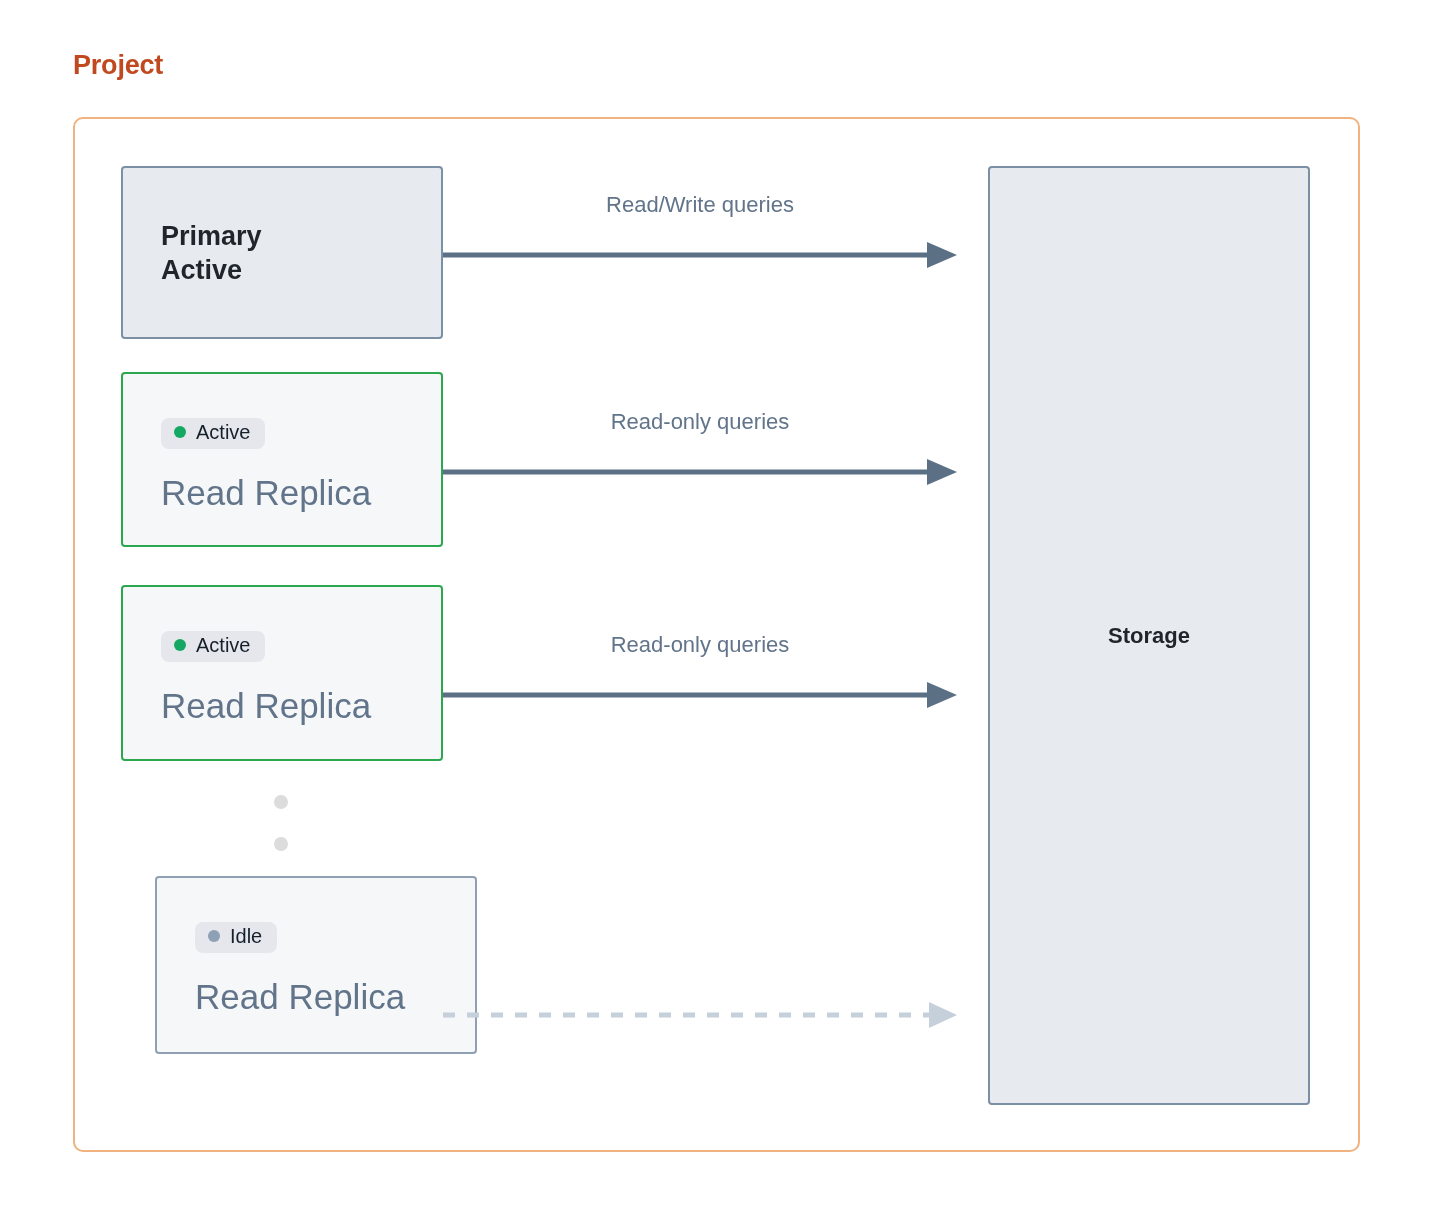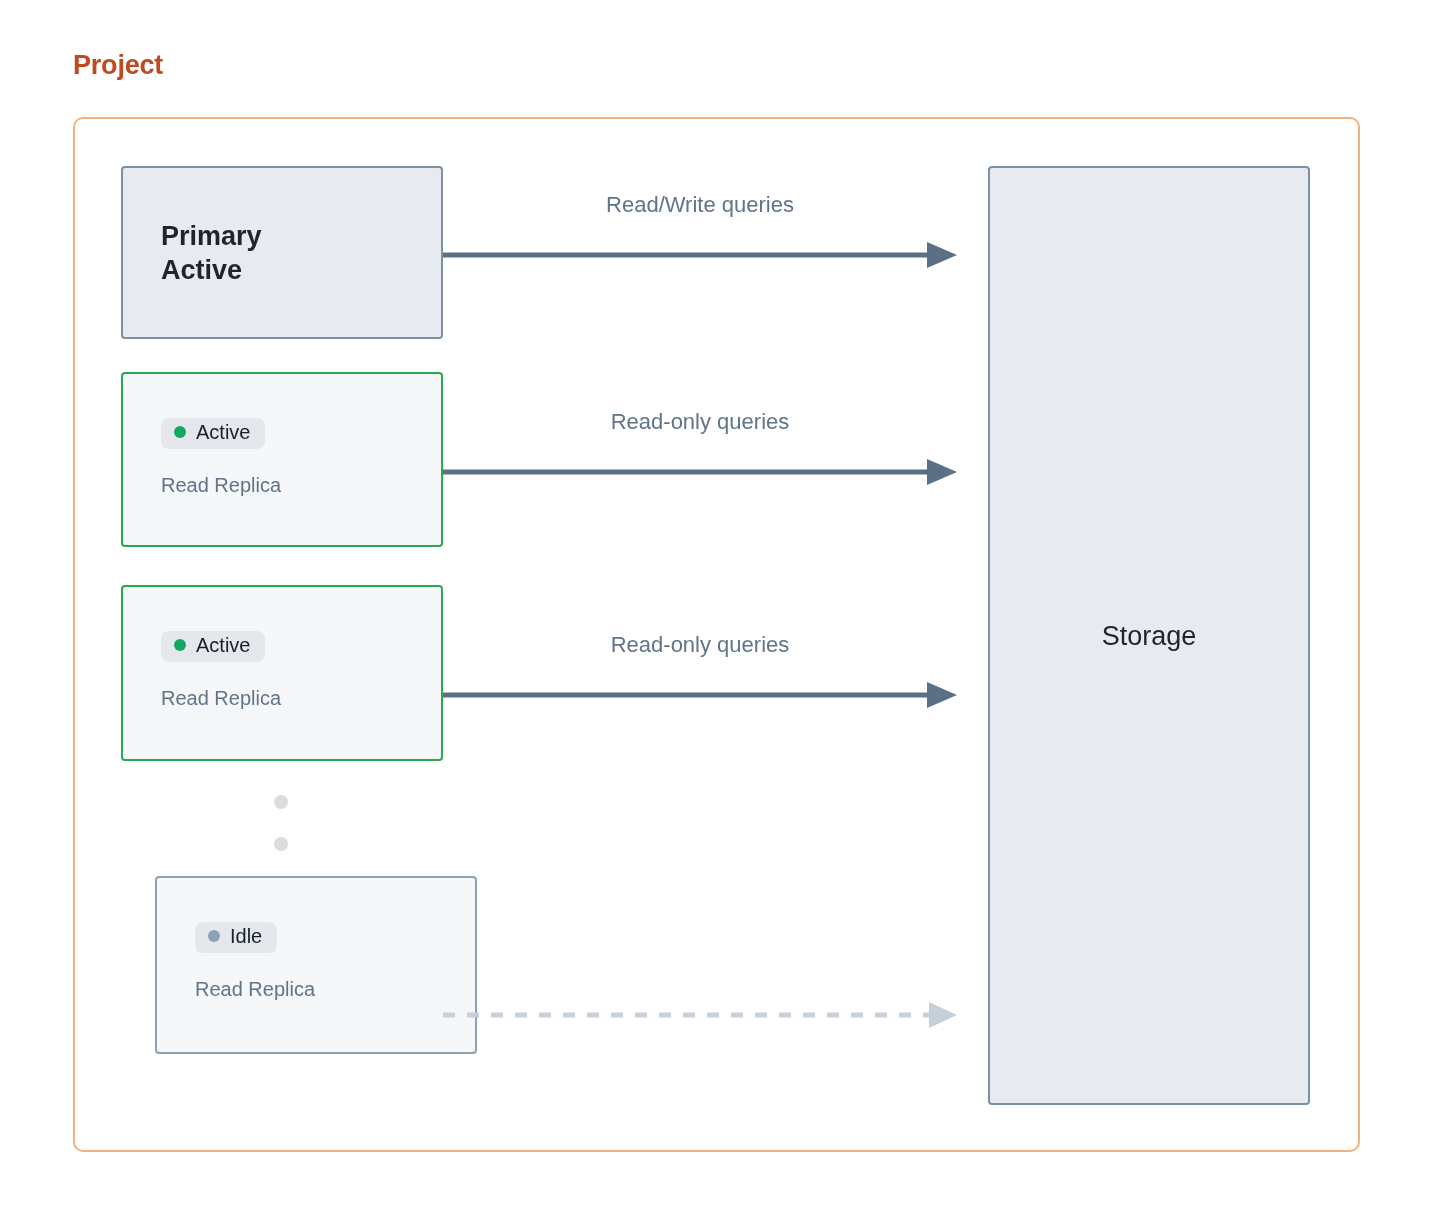--- a/index.html
+++ b/index.html
@@ -87,22 +87,22 @@
     width: 200px;
   }
 
   .storage-label {
     position: absolute;
     left: 0;
     right: 0;
     top: 50%;
     transform: translateY(-50%);
     text-align: center;
-    font-size: 27px;
-    font-weight: normal;
+    font-size: 22px;
+    font-weight: bold;
     color: #1f252b;
   }
 
   .badge {
     position: absolute;
     left: 38px;
     top: 44px;
     display: inline-flex;
     align-items: center;
     gap: 10px;
@@ -122,21 +122,21 @@
   .badge-text {
     font-size: 20px;
     color: #15202b;
     line-height: 1;
   }
 
   .replica-label {
     position: absolute;
     left: 38px;
     top: 101px;
-    font-size: 20px;
+    font-size: 35px;
     color: #61748a;
     line-height: 1;
   }
 
   
   .ellipsis {
     position: absolute;
     left: 274px;
     top: 795px;
     width: 14px;

